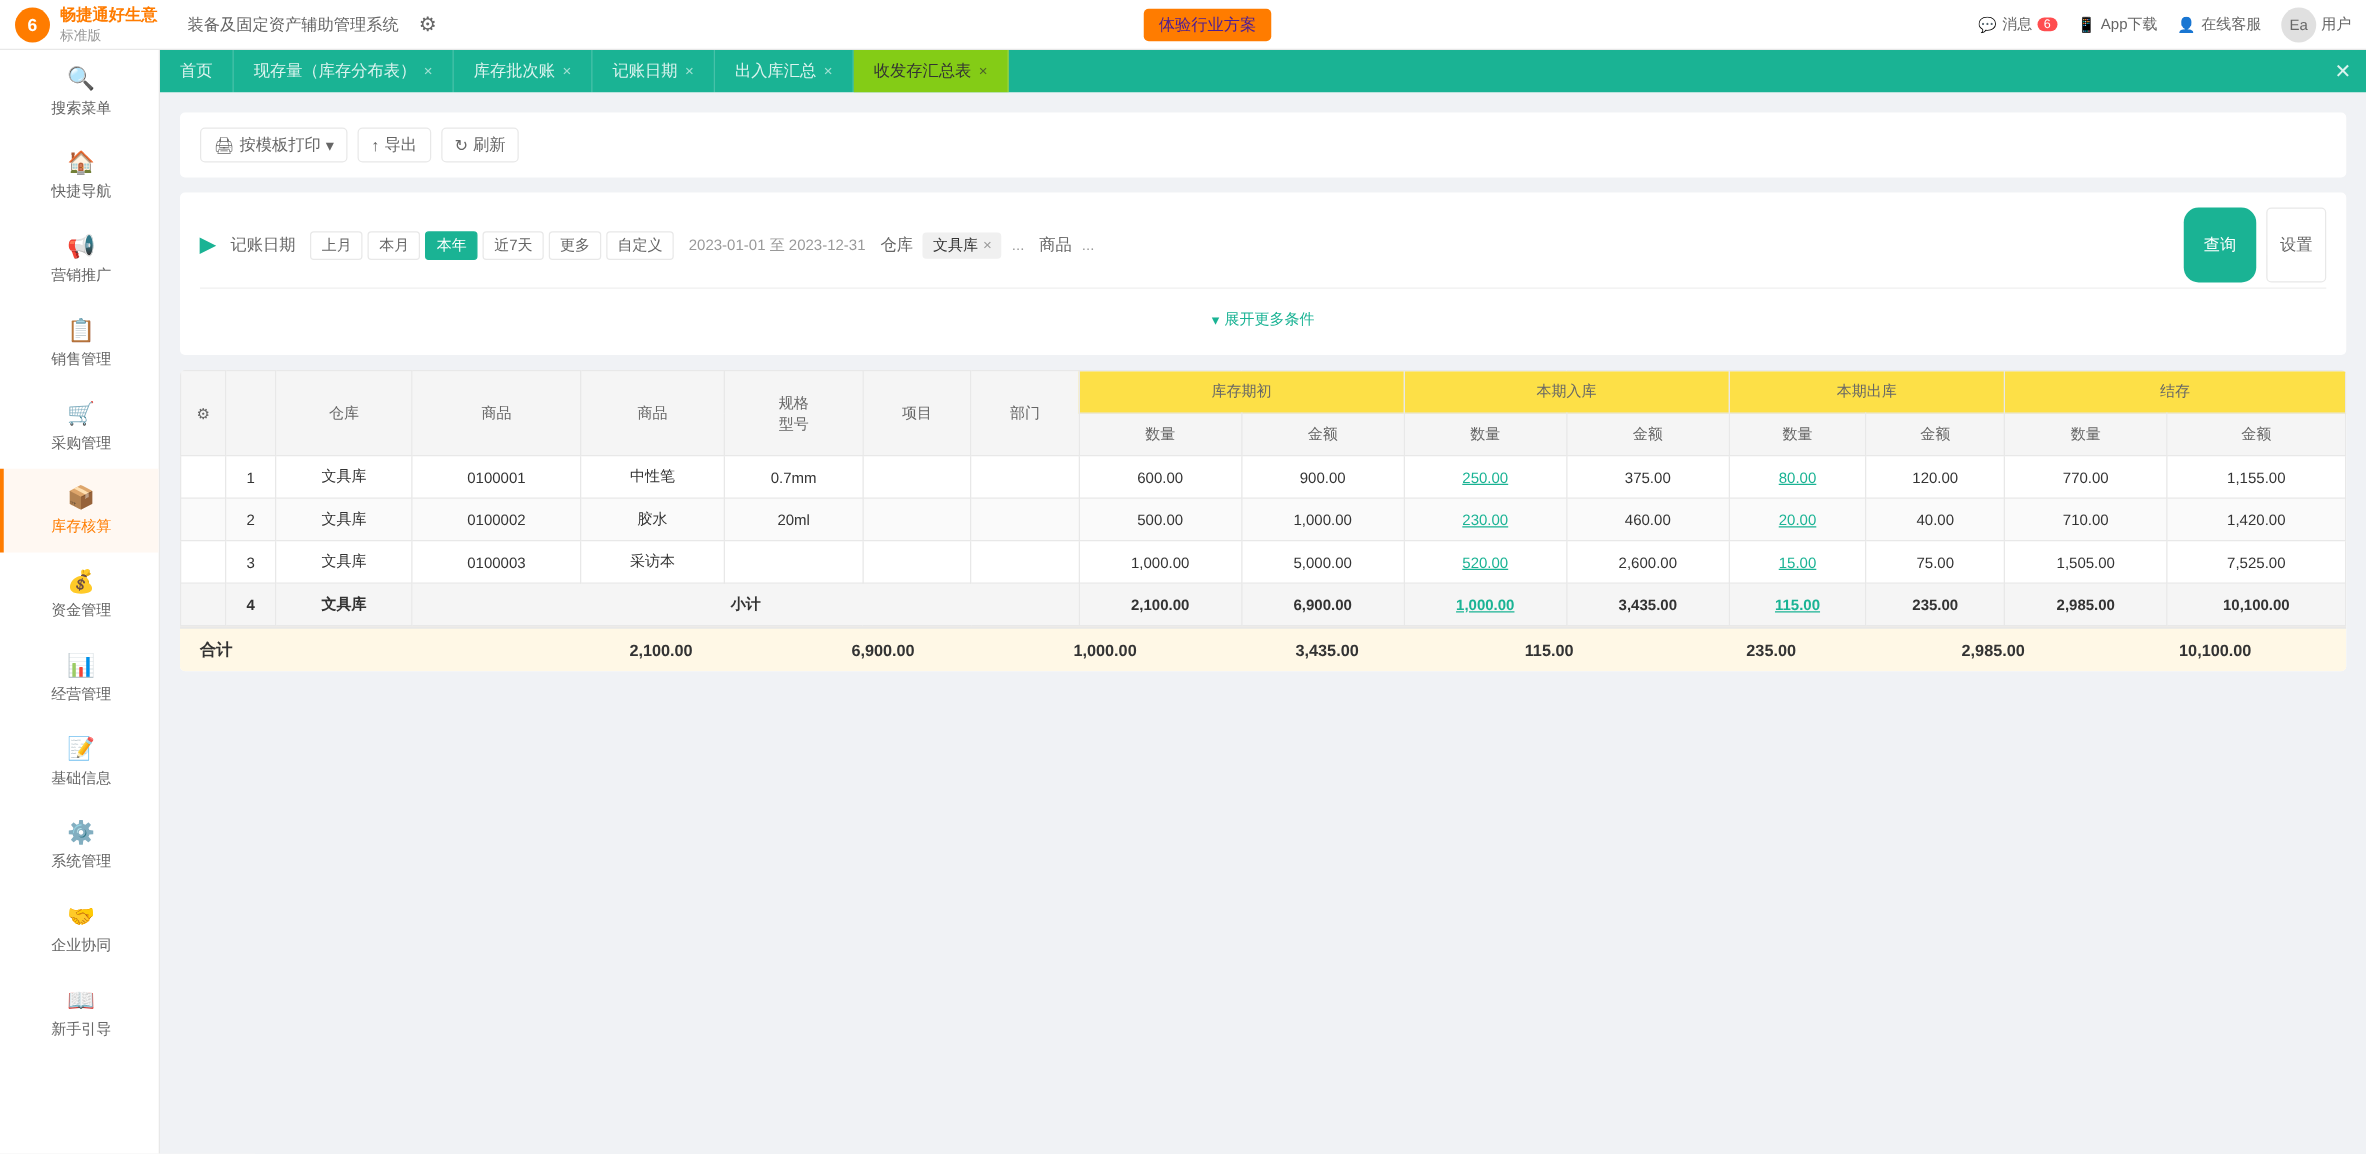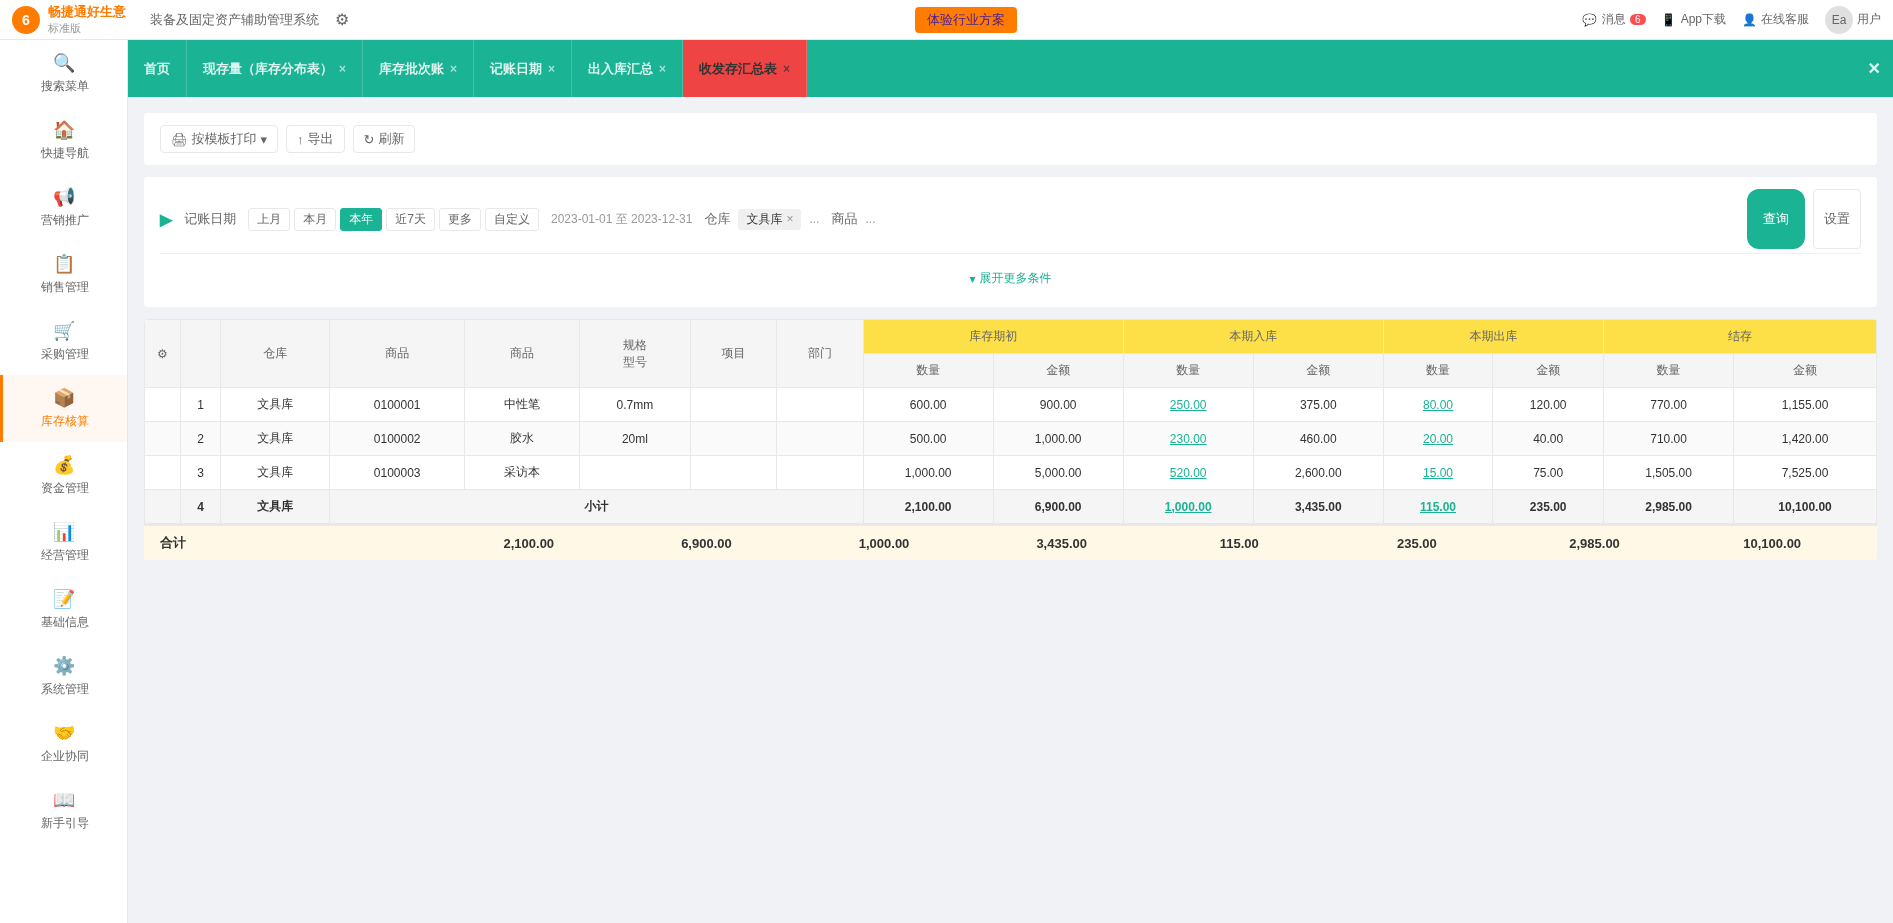--- a/index.html
+++ b/index.html
@@ -27,23 +27,23 @@
     .sidebar { width: 128px; background: #fff; border-right: 1px solid #e8e8e8; display: flex; flex-direction: column; flex-shrink: 0; overflow-y: auto; }
     .sidebar-item { display: flex; flex-direction: column; align-items: center; padding: 12px 8px; cursor: pointer; color: #666; font-size: 12px; gap: 4px; border-left: 3px solid transparent; }
     .sidebar-item.active { color: #ff7c00; border-left-color: #ff7c00; background: #fff8f2; }
     .sidebar-icon { font-size: 18px; }
     .sidebar-label { font-size: 12px; }
 
     
     .content-area { flex: 1; display: flex; flex-direction: column; overflow: hidden; }
 
     
-    .tab-bar { height: 57px; background: #1ab394; display: flex; align-items: stretch; flex-shrink: 0; font-weight: bold; }
+    .tab-bar { height: 34px; background: #1ab394; display: flex; align-items: stretch; flex-shrink: 0; }
     .tab-item { display: flex; align-items: center; padding: 0 16px; color: rgba(255,255,255,0.85); font-size: 13px; cursor: pointer; gap: 6px; border-right: 1px solid rgba(255,255,255,0.2); white-space: nowrap; }
-    .tab-item.active { background: #ef4444; color: #333; text-align: right; }
+    .tab-item.active { background: #84cc16; color: #333; text-align: right; }
     .tab-close { font-size: 12px; color: inherit; opacity: 0.7; }
     .tab-bar-end { flex: 1; display: flex; align-items: center; justify-content: flex-end; padding-right: 12px; }
     .tab-close-all { color: rgba(255,255,255,0.85); cursor: pointer; font-size: 16px; }
 
     
     .page-container { flex: 1; overflow-y: auto; padding: 16px; background: #f0f2f5; }
 
     
     .page-title-bar { background: #fff; padding: 12px 16px; margin-bottom: 12px; border-radius: 4px; display: flex; align-items: center; justify-content: space-between; }
     .page-title { font-size: 16px; font-weight: bold; color: #333; }

